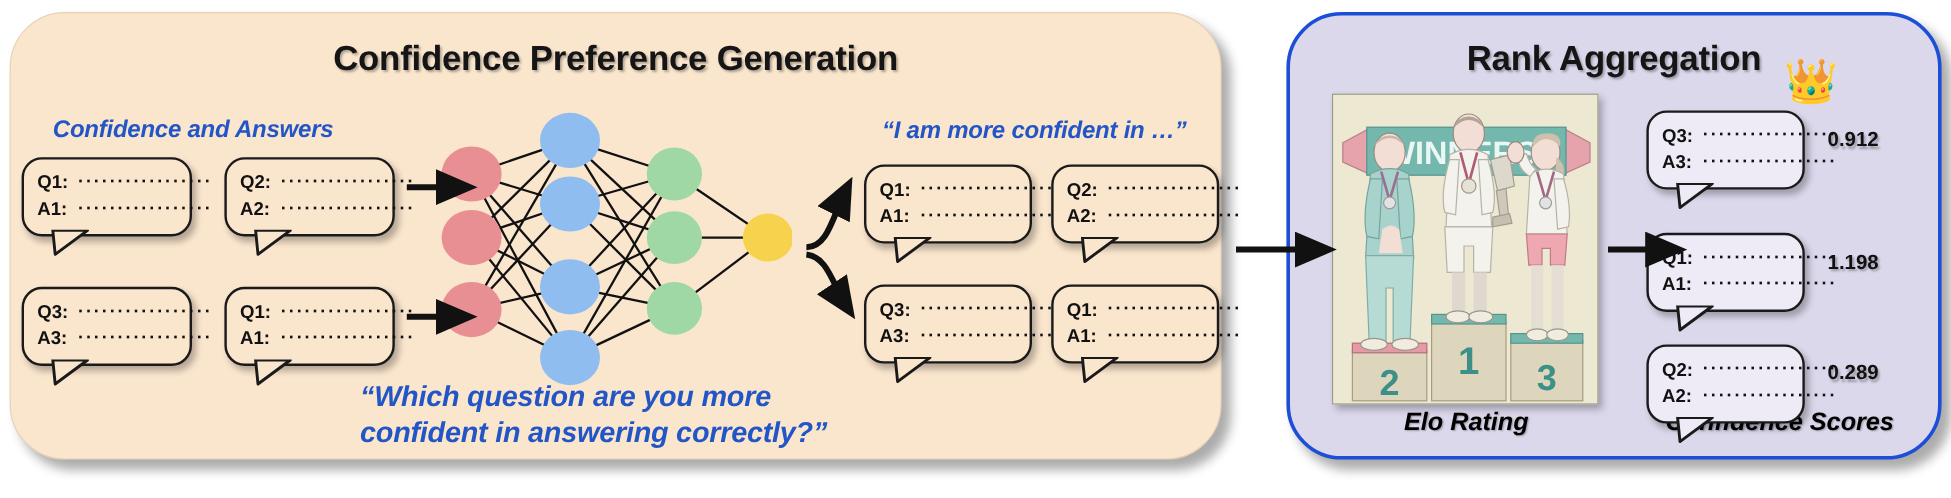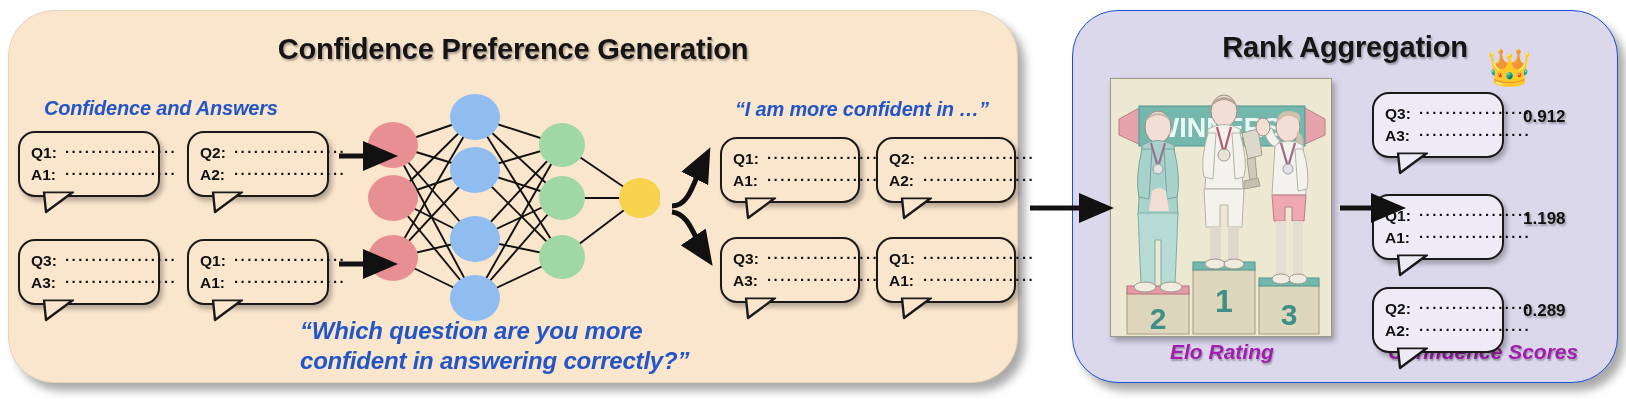--- a/index.html
+++ b/index.html
@@ -18,21 +18,21 @@
     box-shadow: 7px 8px 9px rgba(0,0,0,0.33);
   }
   #panel-left {
     left: 8px; top: 10px; width: 1010px; height: 373px;
     background: #fae5cd;
     border: 1px solid #e7d2b9;
   }
   #panel-right {
     left: 1072px; top: 10px; width: 546px; height: 373px;
     background: #dcd8ec;
-    border: 1px solid #1d4ed8;
+    border: 3px solid #1d4ed8;
   }
 
   .panel-title {
     position: absolute;
     width: 100%;
     text-align: center;
     font-size: 29px;
     font-weight: bold;
     color: #151515;
     letter-spacing: -0.2px;
@@ -48,21 +48,21 @@
     font-weight: bold;
     color: #2255c6;
     font-size: 20px;
     white-space: nowrap;
     letter-spacing: -0.2px;
   }
   .cap-green {
     position: absolute;
     font-style: italic;
     font-weight: bold;
-    color: #a21caf;
+    color: #000000;
     font-size: 21px;
     white-space: nowrap;
     text-shadow: 1px 1.5px 1.5px rgba(0,0,0,0.28);
   }
   #cap-qa        { left: 44px;  top: 97px; }
   #cap-conf      { left: 735px; top: 98px; }
   #cap-which     { left: 300px; top: 316px; width: 390px; text-align: left;
                    white-space: normal; line-height: 1.25; font-size: 24px; }
   #cap-elo       { left: 1170px; top: 340px; }
   #cap-scores    { left: 1388px; top: 340px; }

